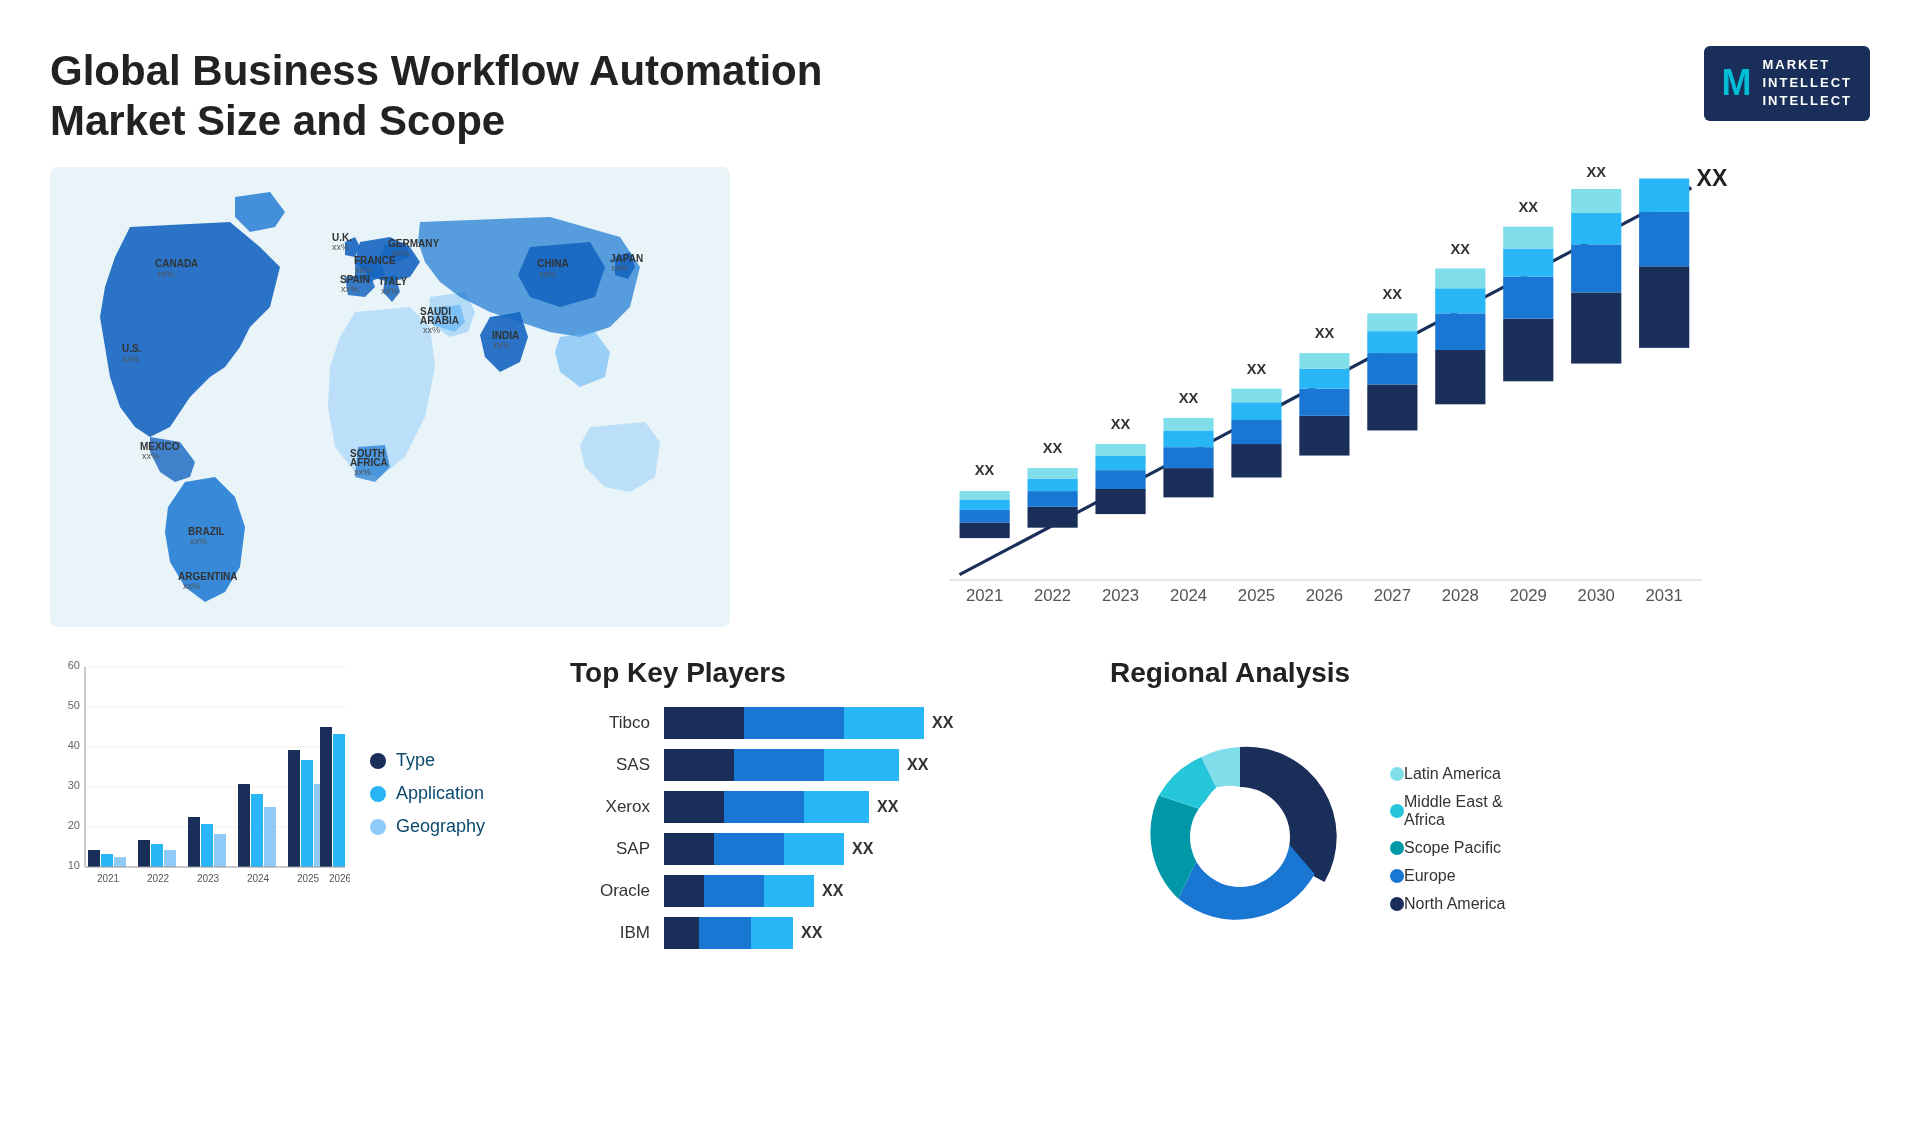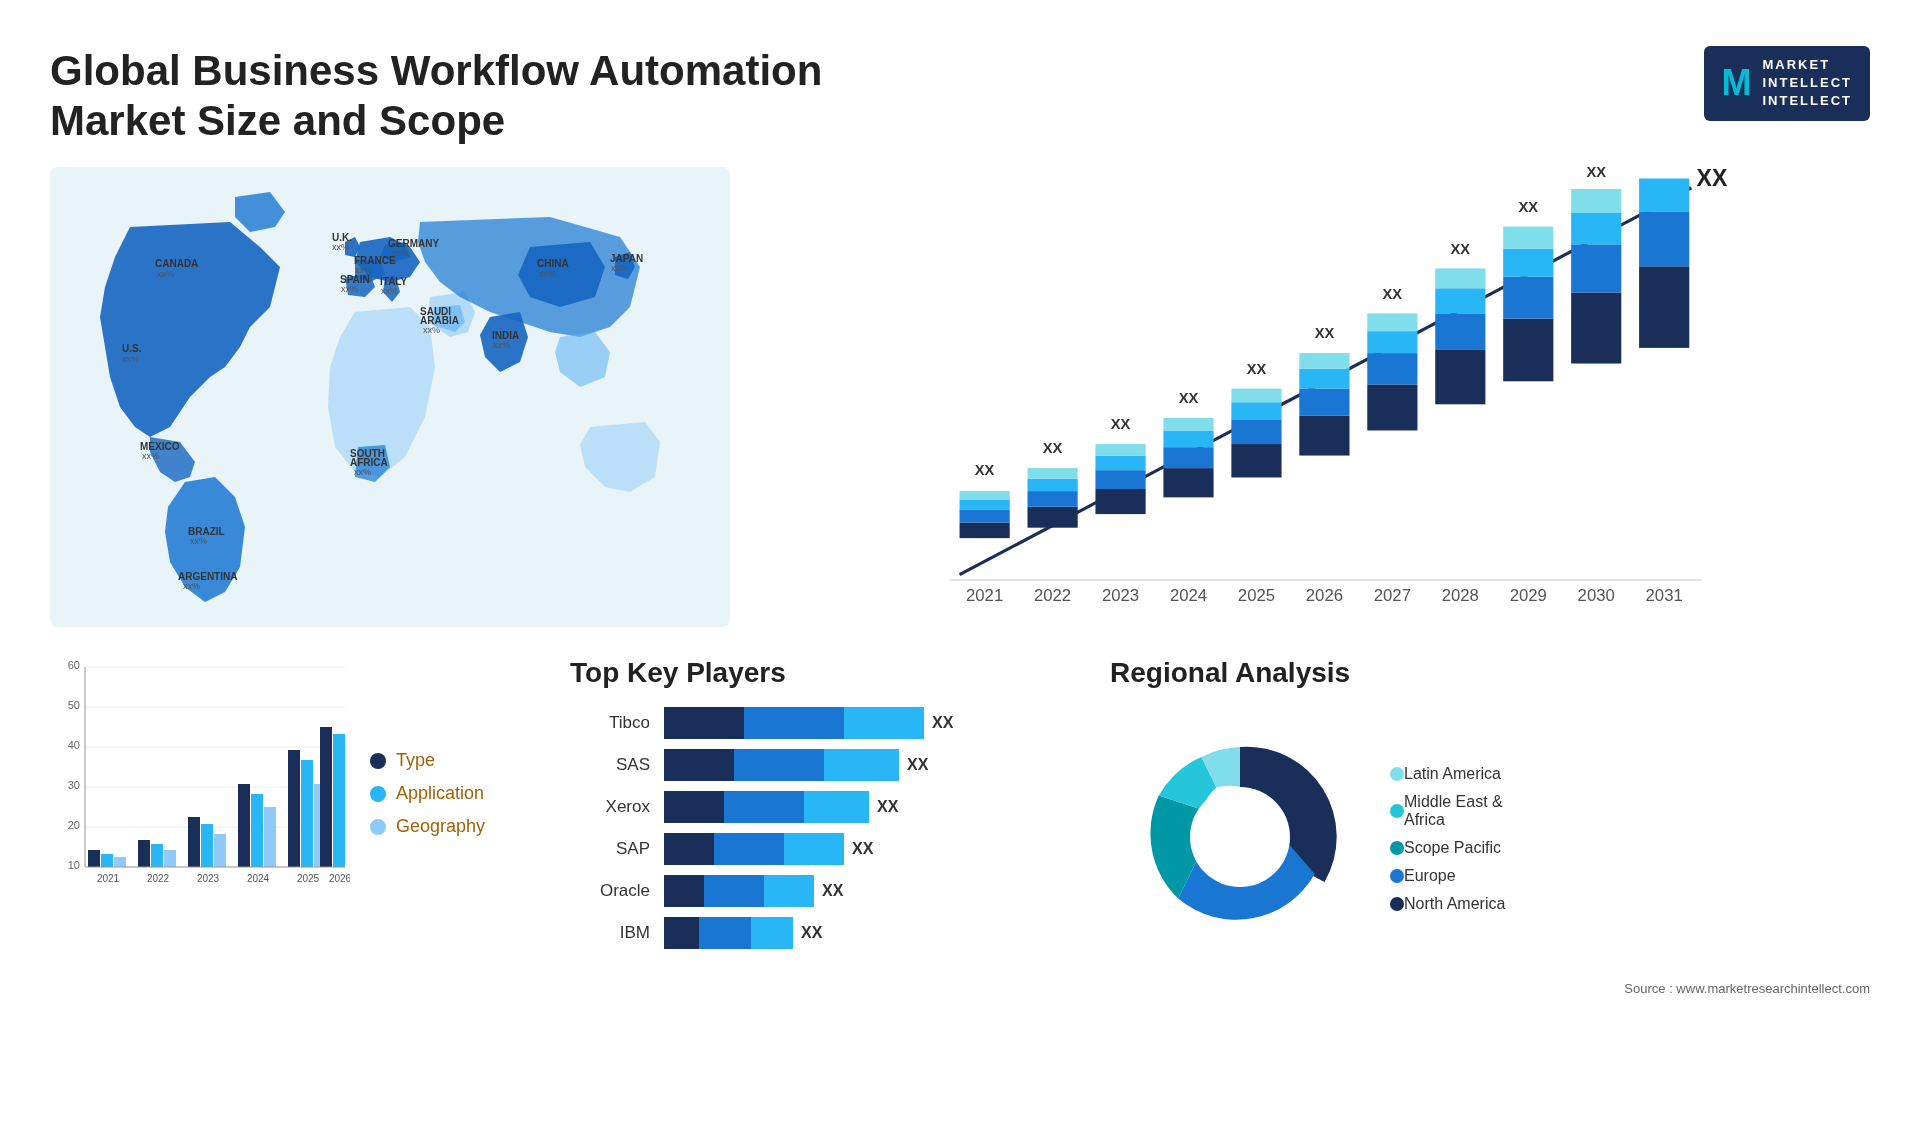--- a/index.html
+++ b/index.html
@@ -131,21 +131,21 @@
       display: flex;
       flex-direction: column;
       gap: 12px;
       margin-top: 30px;
     }
     .legend-item {
       display: flex;
       align-items: center;
       gap: 10px;
       font-size: 18px;
-      color: #a16207;
+      color: #0c4a6e;
     }
     .legend-dot {
       width: 16px;
       height: 16px;
       border-radius: 50%;
       flex-shrink: 0;
     }
 
     
     .players-list {
@@ -603,16 +603,15 @@
           <div class="regional-legend-item">
             <div class="regional-dot" style="background:#1976d2"></div>
             <span>Europe</span>
           </div>
           <div class="regional-legend-item">
             <div class="regional-dot" style="background:#1a2e5a"></div>
             <span>North America</span>
           </div>
         </div>
       </div>
-      <p class="source-text">Source : www.marketresearchintellect.com</p>
     </div>
   </div>
 </div>
 
 </body></html>

